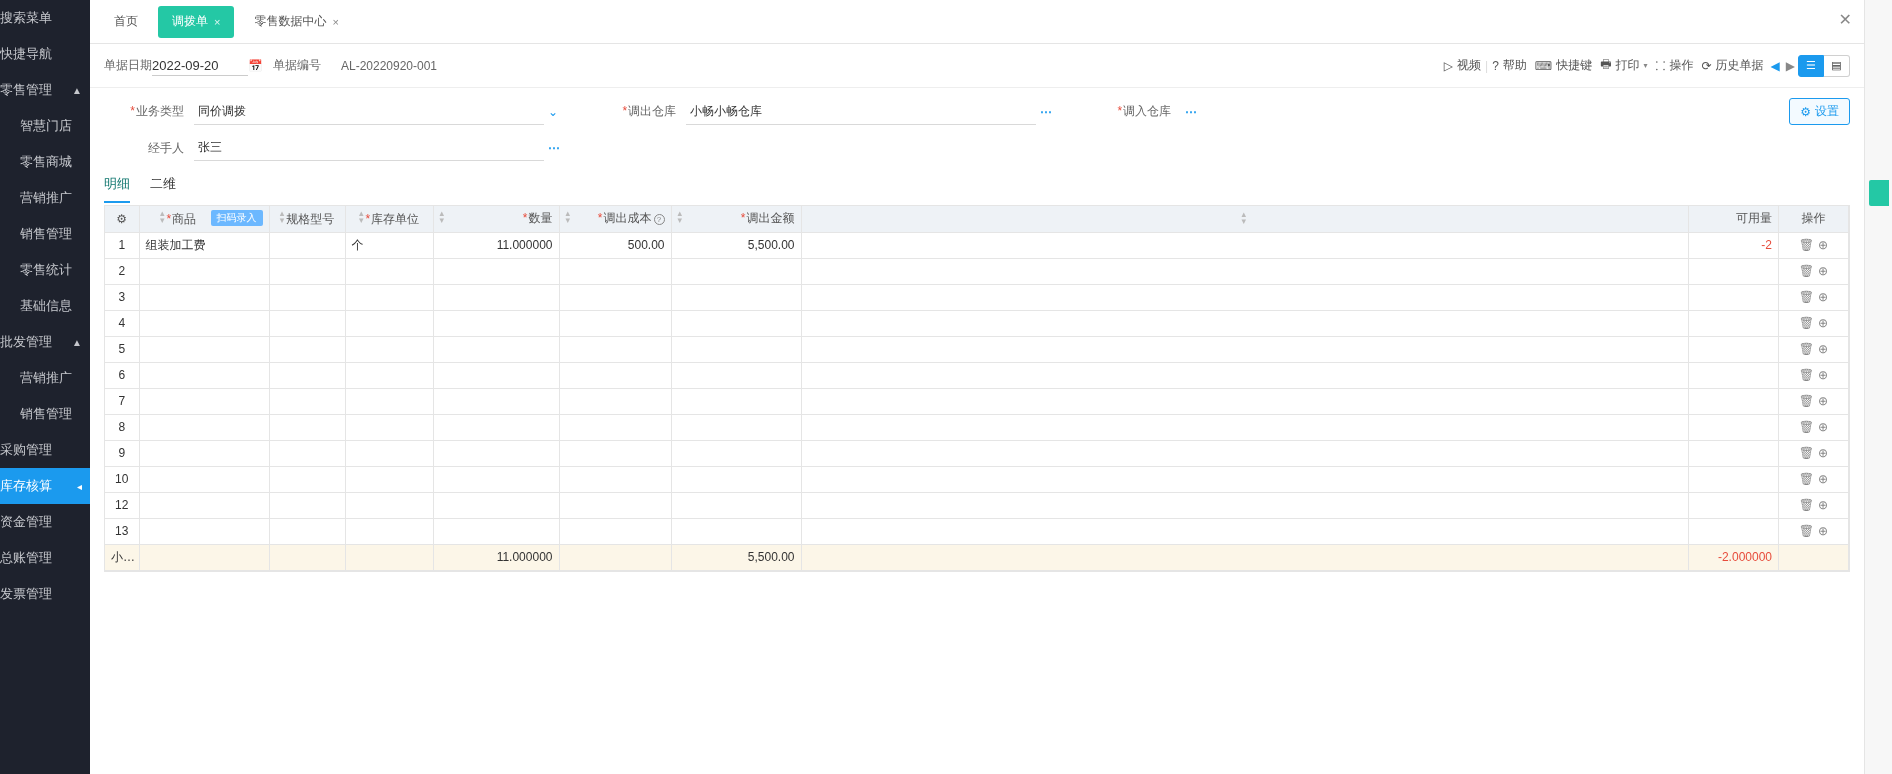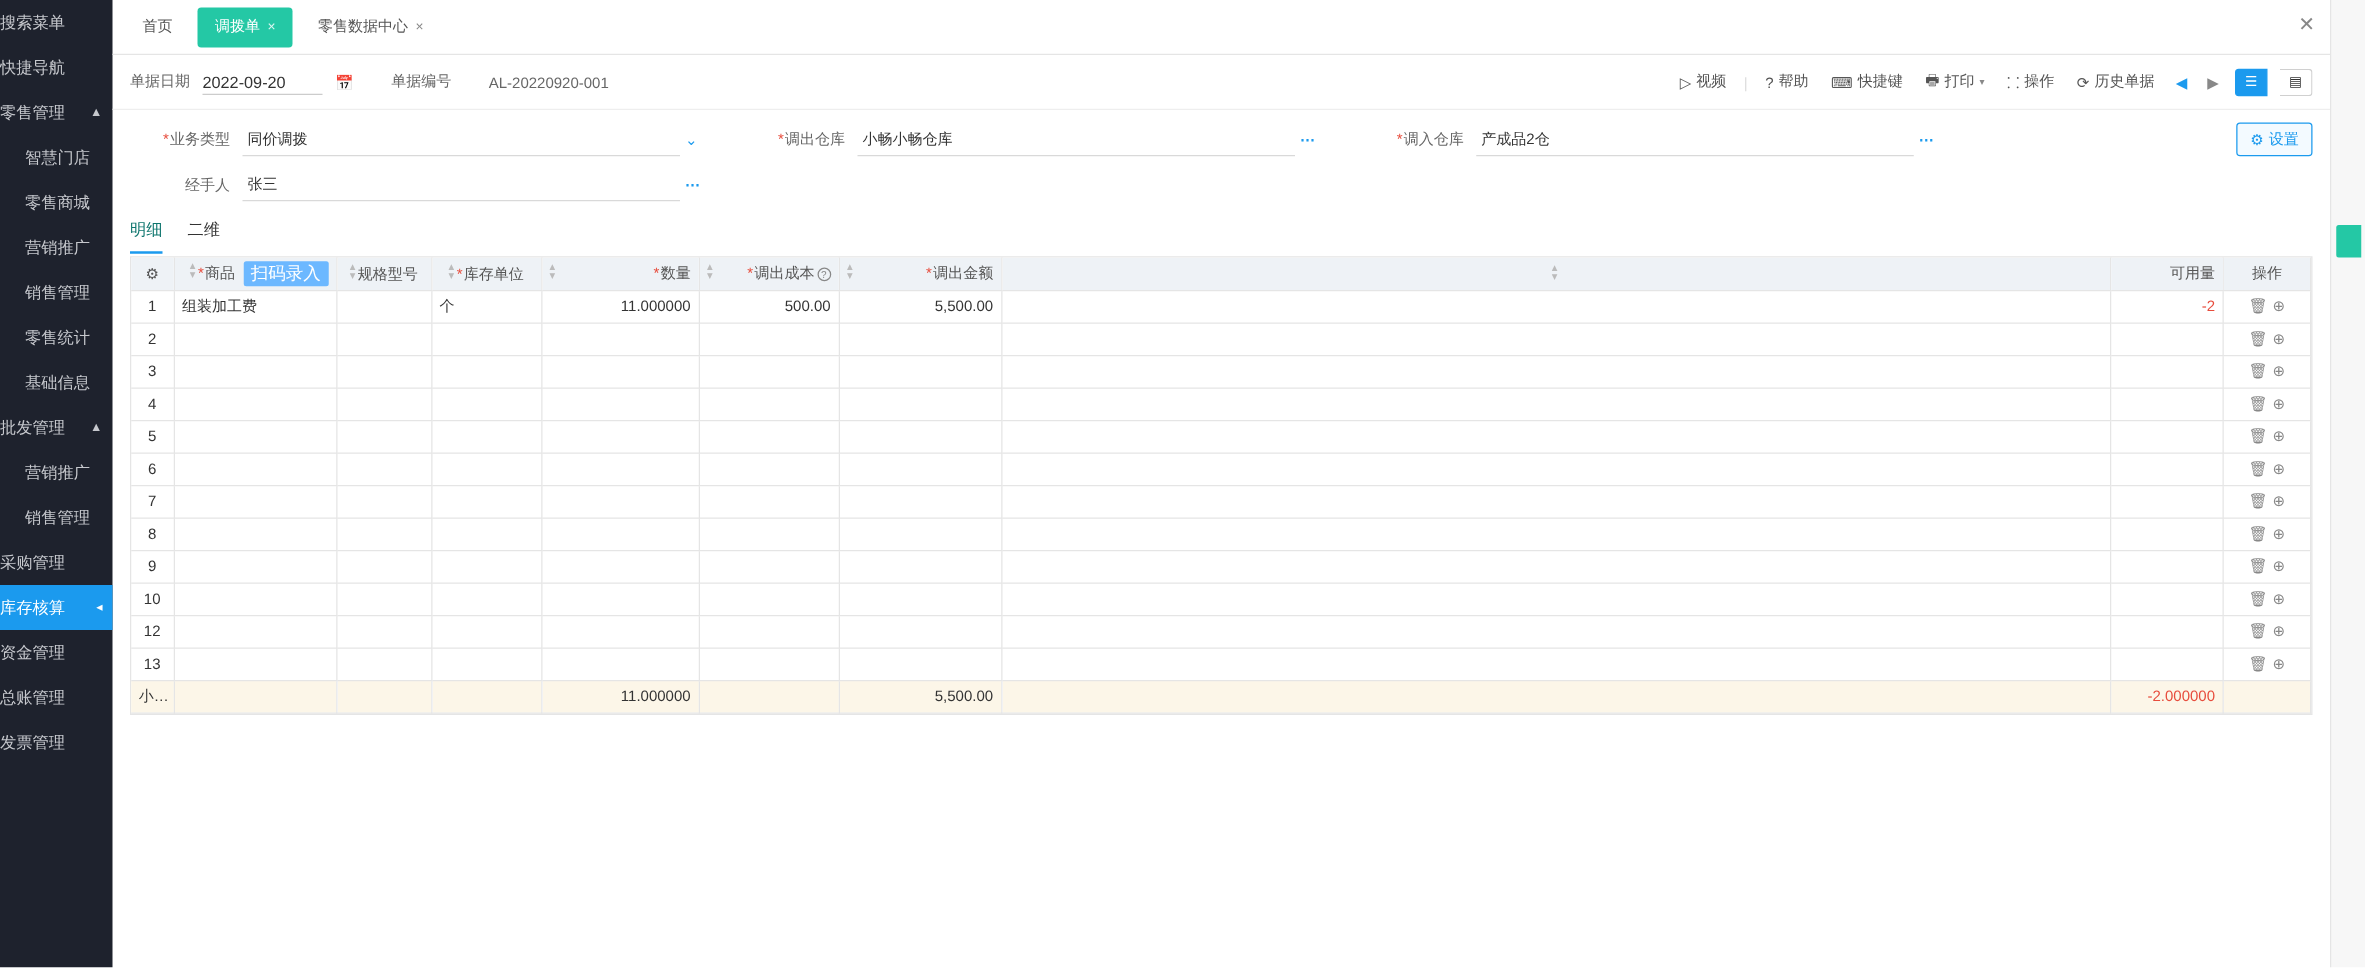--- a/index.html
+++ b/index.html
@@ -9,21 +9,21 @@
 .sidebar-item.sub{padding-left:20px;text-align:right;}
 .sidebar-item.active{background:#1b9aee;color:#fff;}
 .sidebar-item .caret{margin-left:auto;margin-right:8px;font-size:10px;}
 .main{flex:1;display:flex;flex-direction:column;min-width:0;}
 .tabs{height:44px;border-bottom:1px solid #e5e5e5;display:flex;align-items:center;padding:0 10px;position:relative;}
 .tab{height:32px;display:flex;align-items:center;padding:0 14px;margin-right:6px;border-radius:3px;cursor:pointer;color:#555;}
 .tab.active{background:#24c8a5;color:#fff;}
 .tab .close{margin-left:6px;font-size:11px;color:rgba(255,255,255,.85);}
 .tab:not(.active) .close{color:#888;}
 .tabs .global-close{position:absolute;right:12px;top:10px;font-size:16px;color:#888;cursor:pointer;}
-.toolbar{height:44px;display:flex;align-items:center;padding:0 14px;border-bottom:1px solid #eee;gap:10px;}
+.toolbar{height:44px;display:flex;align-items:center;padding:0 14px;border-bottom:1px solid #eee;}
 .tool-label{color:#666;}
 .date-input{width:96px;border:none;border-bottom:1px solid #ccc;padding:2px 0;font-size:13px;color:#333;}
 .cal-icon{color:#1b9aee;cursor:pointer;}
 .toolbar .spacer{flex:1;}
 .tool-link{display:flex;align-items:center;gap:4px;color:#555;cursor:pointer;padding:0 4px;}
 .tool-link .drop{font-size:8px;color:#888;}
 .tool-sep{color:#ddd;}
 .nav-arrow{color:#888;cursor:pointer;padding:0 3px;}
 .nav-arrow.active{color:#1b9aee;}
 .view-btn{width:26px;height:22px;border:1px solid #d0d0d0;display:flex;align-items:center;justify-content:center;cursor:pointer;font-size:11px;}
@@ -52,21 +52,21 @@
 .col-spec{width:76px;}
 .col-unit{width:88px;}
 .col-qty{width:126px;text-align:right;}
 .col-cost{width:112px;text-align:right;}
 .col-amt{width:130px;text-align:right;}
 .col-fill{}
 .col-avail{width:90px;text-align:right;}
 .col-ops{width:70px;text-align:center;}
 .gear{text-align:center;}
 .neg{color:#e74c3c;}
-.scan-btn{background:#6cb8ff;color:#fff;border-radius:2px;padding:1px 6px;font-size:14px;cursor:pointer;float:right;}
+.scan-btn{background:#6cb8ff;color:#fff;border-radius:2px;padding:1px 6px;font-size:10px;cursor:pointer;float:right;}
 .info-icon{display:inline-block;width:11px;height:11px;border:1px solid #888;border-radius:50%;font-size:8px;line-height:10px;text-align:center;color:#888;margin-left:2px;}
 tr.subtotal td{background:#fcf6e8;font-weight:500;}
 .op-icon{color:#888;cursor:pointer;font-size:12px;margin:0 2px;}
 .remark-row{display:flex;align-items:center;padding:12px 14px;gap:12px;}
 .remark-icon{width:26px;height:30px;border:2px solid #24c8a5;border-radius:3px;display:flex;flex-direction:column;justify-content:space-evenly;padding:3px;}
 .remark-icon div{height:2px;background:#24c8a5;}
 .remark-input{flex:1;border:none;color:#333;}
 .remark-input::placeholder{color:#bbb;}
 .right-rail{width:28px;background:#f7f7f7;border-left:1px solid #e5e5e5;display:flex;flex-direction:column;align-items:center;padding-top:180px;gap:30px;}
 .rail-btn{width:20px;height:26px;background:#24c8a5;border-radius:2px 0 0 2px;cursor:pointer;}
@@ -149,21 +149,20 @@
       <input class="field-input w350" value="同价调拨" style="">
       <span class="fi-btn">⌄</span>
     </div>
     <div class="form-field">
       <span class="field-label"><span class="req">*</span><span>调出仓库</span></span>
       <input class="field-input w350" value="小畅小畅仓库" style="">
       <span class="fi-more">⋯</span>
     </div>
     <div class="form-field">
       <span class="field-label"><span class="req">*</span><span>调入仓库</span></span>
-      <input class="field-input w350" value="产成品2仓" style="">
       <span class="fi-more">⋯</span>
     </div>
     <div style="flex:1"></div>
     <div class="settings-btn">
         <span>⚙</span>
         <span>设置</span>
       </div>
   </div>
 
   <div class="form-row">

